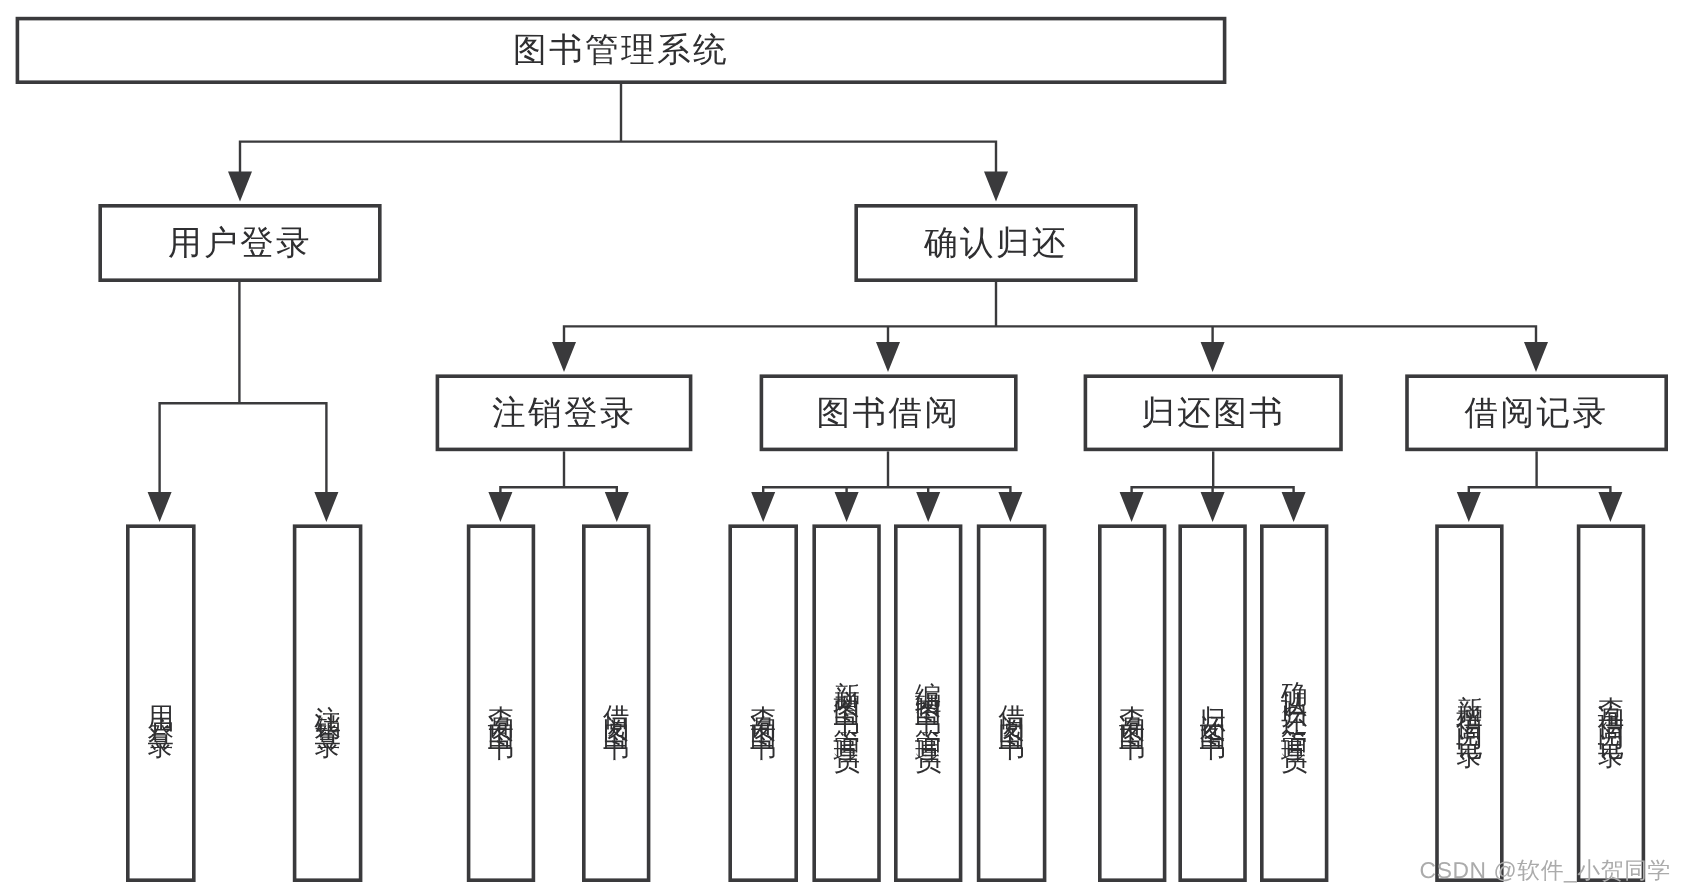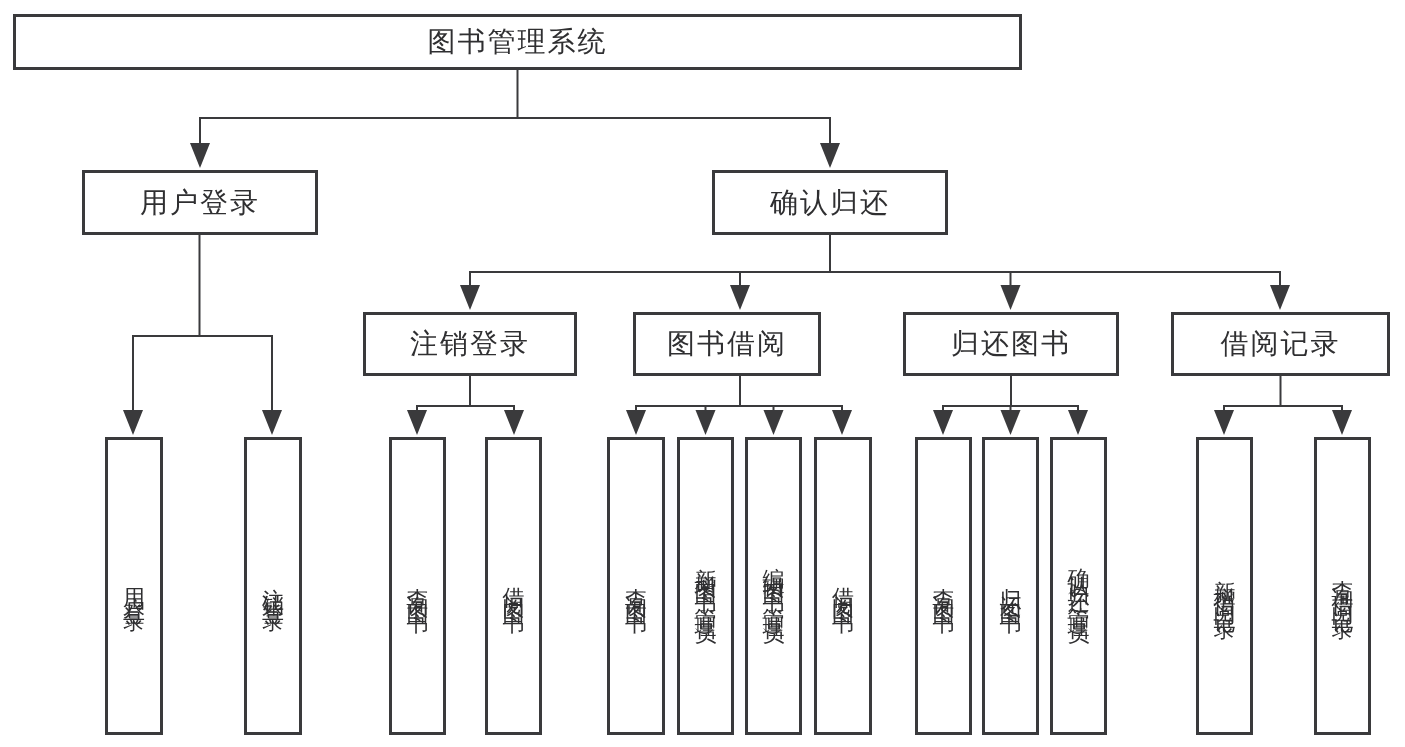--- a/index.html
+++ b/index.html
@@ -120,21 +120,21 @@
       <polygon points="1332,410 1352,410 1342,435"></polygon>
     </g>
   </svg>
 
   <div class="node hbox" style="left:13px; top:14px; width:1009px; height:56px;">图书管理系统</div>
 
   <div class="node hbox" style="left:82px; top:170px; width:236px; height:65px;">用户登录</div>
   <div class="node hbox" style="left:712px; top:170px; width:236px; height:65px;">确认归还</div>
 
   <div class="node hbox" style="left:363px; top:312px; width:214px; height:64px;">注销登录</div>
-  <div class="node hbox" style="left:633px; top:312px; width:188px; height:64px;">图书借阅</div>
+  <div class="node hbox" style="left:633px; top:312px; width:215px; height:64px;">图书借阅</div>
   <div class="node hbox" style="left:903px; top:312px; width:216px; height:64px;">归还图书</div>
   <div class="node hbox" style="left:1171px; top:312px; width:219px; height:64px;">借阅记录</div>
 
   <div class="node vbox" style="left:105px; top:437px; width:58px; height:298px;">用户登录</div>
   <div class="node vbox" style="left:244px; top:437px; width:58px; height:298px;">注销登录</div>
 
   <div class="node vbox" style="left:389px; top:437px; width:57px; height:298px;">查询图书</div>
   <div class="node vbox" style="left:485px; top:437px; width:57px; height:298px;">借阅图书</div>
 
   <div class="node vbox" style="left:607px; top:437px; width:58px; height:298px;">查询图书</div>
@@ -142,14 +142,15 @@
   <div class="node vbox" style="left:745px; top:437px; width:57px; height:298px;">编辑图书（管理员）</div>
   <div class="node vbox" style="left:814px; top:437px; width:58px; height:298px;">借阅图书</div>
 
   <div class="node vbox" style="left:915px; top:437px; width:57px; height:298px;">查询图书</div>
   <div class="node vbox" style="left:982px; top:437px; width:57px; height:298px;">归还图书</div>
   <div class="node vbox" style="left:1050px; top:437px; width:57px; height:298px;">确认归还（管理员）</div>
 
   <div class="node vbox" style="left:1196px; top:437px; width:57px; height:298px;">新增借阅记录</div>
   <div class="node vbox" style="left:1314px; top:437px; width:57px; height:298px;">查询借阅记录</div>
 
+  <div class="watermark">CSDN @软件_小贺同学</div>
 
 </div>
 
 </body></html>

